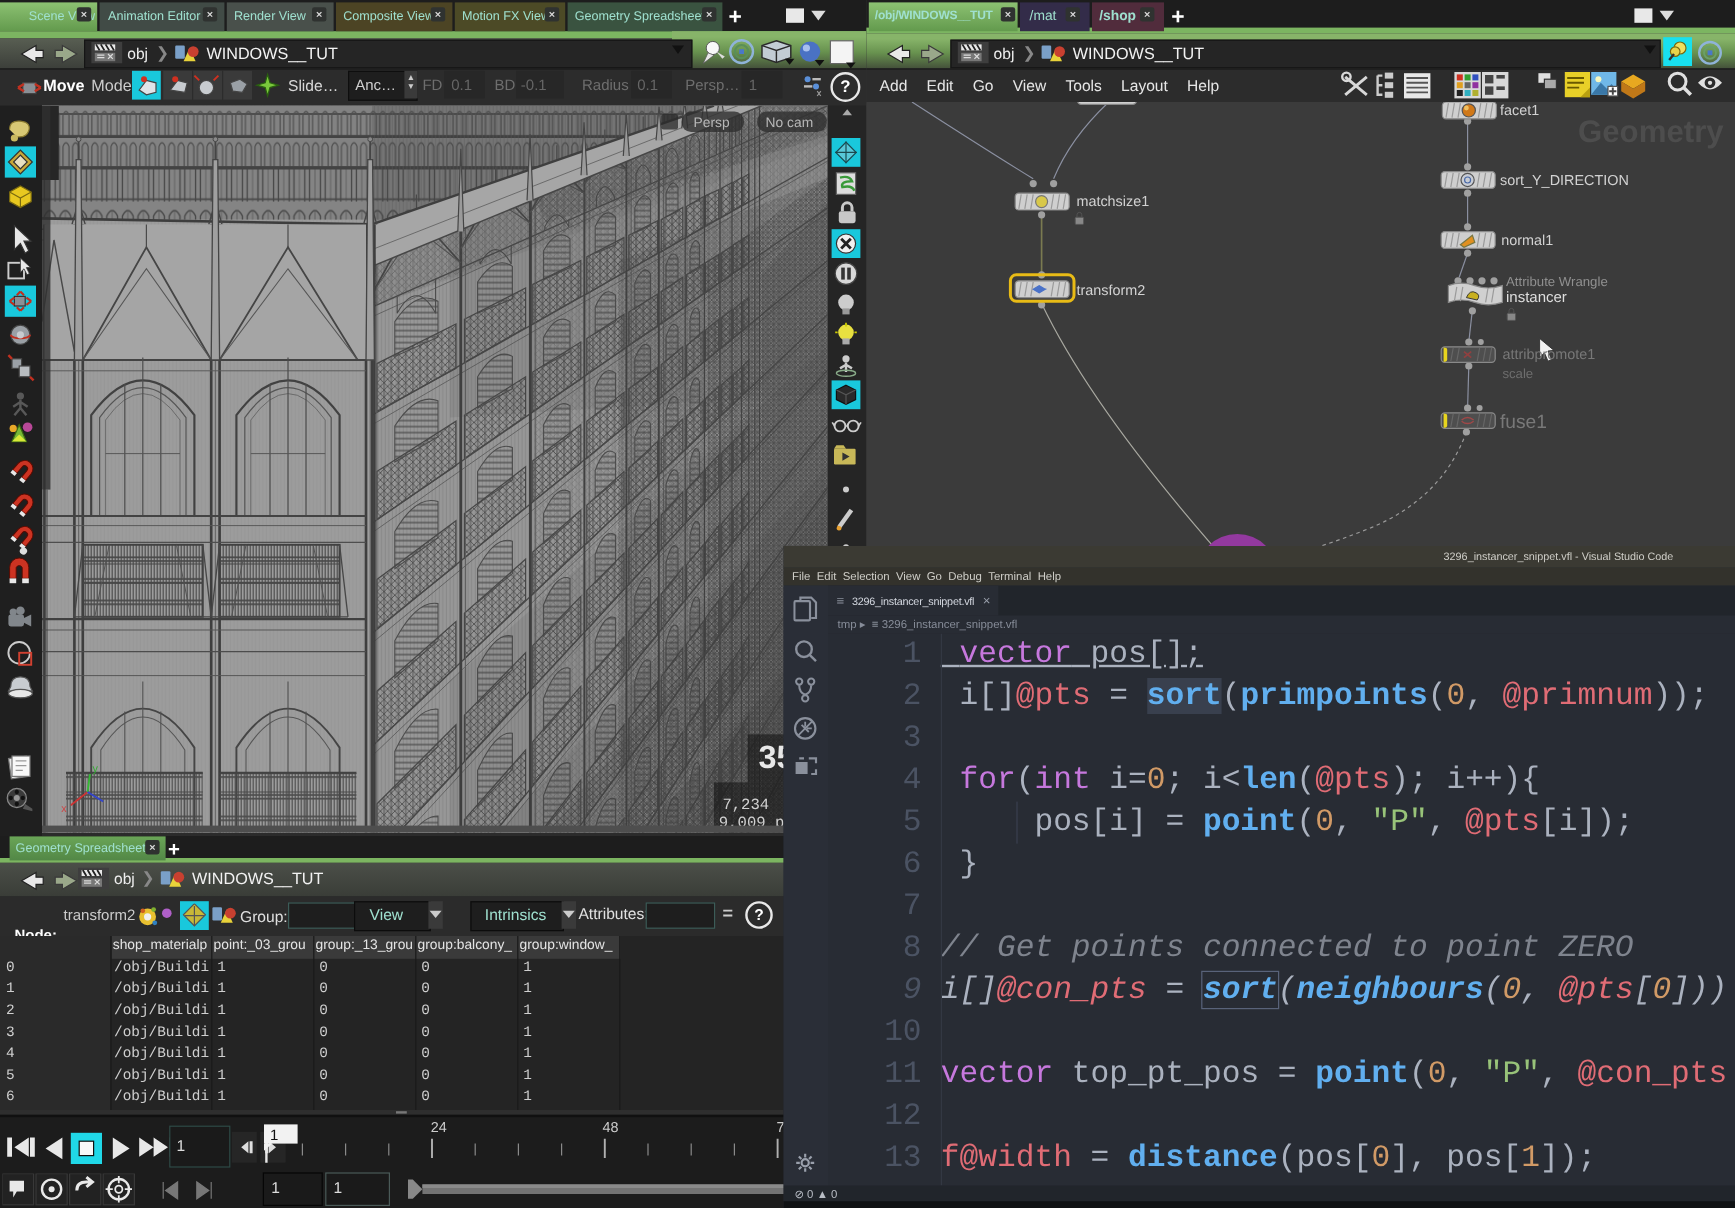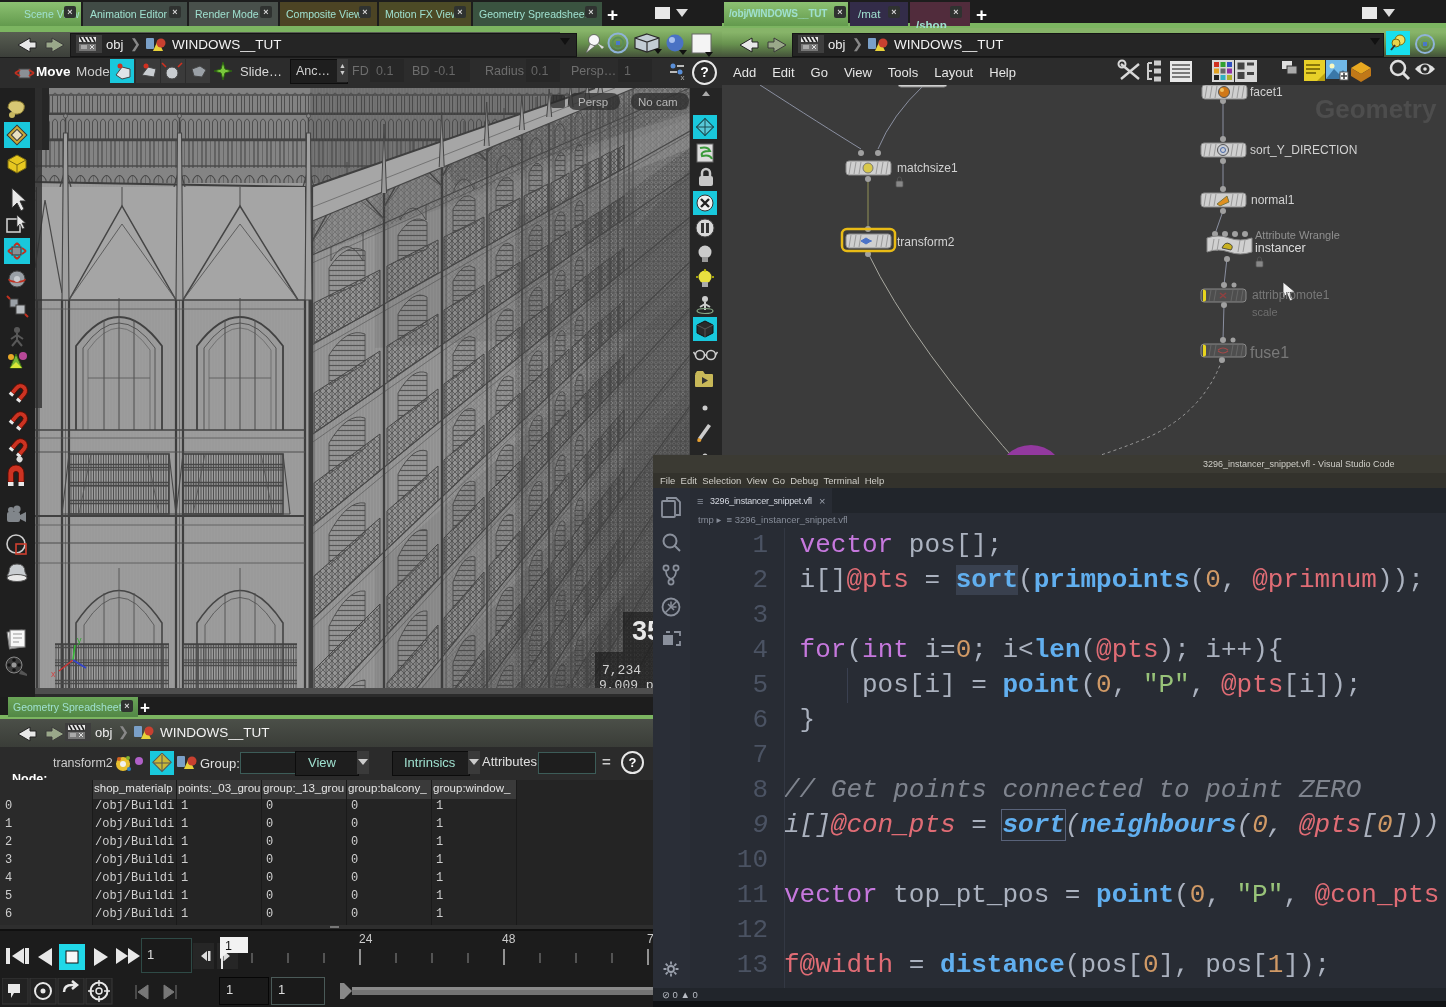--- a/index.html
+++ b/index.html
@@ -26,21 +26,21 @@
   <div class="abs" style="left:0;top:0;width:722px;height:26px;background:#1d1d1d;"></div>
   <div class="abs" style="left:0;top:26px;width:722px;height:6px;background:#7cb561;"></div>
 
   <div class="abs" style="left:0;top:2px;width:81px;height:24px;background:linear-gradient(#8cc172,#639a4d);"></div>
   <div class="abs teal" style="left:24px;top:8px;font-size:10.5px;">Scene View</div>
   <div class="abs hx" style="left:64px;top:6px;">×</div>
   <div class="abs" style="left:83px;top:2px;width:104px;height:24px;background:#414b46;"></div>
   <div class="abs teal" style="left:90px;top:8px;font-size:10.5px;">Animation Editor</div>
   <div class="abs hx" style="left:169px;top:6px;">×</div>
   <div class="abs" style="left:189px;top:2px;width:89px;height:24px;background:#49504b;"></div>
-  <div class="abs teal" style="left:195px;top:8px;font-size:10.5px;">Render Mode</div>
+  <div class="abs teal" style="left:195px;top:8px;font-size:10.5px;">Render View</div>
   <div class="abs hx" style="left:260px;top:6px;">×</div>
   <div class="abs" style="left:280px;top:2px;width:97px;height:24px;background:#4c4424;"></div>
   <div class="abs teal" style="left:286px;top:8px;font-size:10.5px;">Composite View</div>
   <div class="abs hx" style="left:359px;top:6px;">×</div>
   <div class="abs" style="left:379px;top:2px;width:92px;height:24px;background:#4c4a26;"></div>
   <div class="abs teal" style="left:385px;top:8px;font-size:10.5px;">Motion FX View</div>
   <div class="abs hx" style="left:454px;top:6px;">×</div>
   <div class="abs" style="left:473px;top:2px;width:129px;height:24px;background:#3a5340;"></div>
   <div class="abs teal" style="left:479px;top:8px;font-size:10.5px;">Geometry Spreadsheet</div>
   <div class="abs hx" style="left:585px;top:6px;">×</div>
@@ -774,21 +774,21 @@
 
   <div class="abs" style="left:0;top:0;width:724px;height:26px;background:#1d1d1d;"></div>
   <div class="abs" style="left:0;top:23px;width:724px;height:5px;background:#7cb561;"></div>
   <div class="abs" style="left:2px;top:2px;width:124px;height:24px;background:linear-gradient(#8cc172,#639a4d);"></div>
   <div class="abs teal" style="left:7px;top:8px;font-size:10px;font-weight:bold;letter-spacing:-0.2px;">/obj/WINDOWS__TUT</div>
   <div class="abs hx" style="left:112px;top:6px;">×</div>
   <div class="abs" style="left:128px;top:2px;width:58px;height:24px;background:#332c49;"></div>
   <div class="abs teal" style="left:136px;top:8px;font-size:11.5px;font-weight:normal;">/mat</div>
   <div class="abs hx" style="left:166px;top:6px;">×</div>
   <div class="abs" style="left:188px;top:2px;width:60px;height:24px;background:#512c3c;"></div>
-  <div class="abs teal" style="left:194px;top:8px;font-size:11.5px;font-weight:bold;margin-top:11px;">/shop</div>
+  <div class="abs teal" style="left:194px;top:8px;font-size:11.5px;font-weight:bold;">/shop</div>
   <div class="abs hx" style="left:228px;top:6px;">×</div>
   <div class="abs" style="left:254px;top:4px;color:#fff;font-size:19px;font-weight:bold;">+</div>
   <div class="abs" style="left:640px;top:7px;width:15px;height:12px;background:#e8e8e8;"></div>
   <div class="abs" style="left:661px;top:9px;width:0;height:0;border-left:6px solid transparent;border-right:6px solid transparent;border-top:8px solid #ddd;"></div>
 
   <div class="abs" style="left:0;top:28px;width:724px;height:29px;background:linear-gradient(#87b469 15%,#68924f 55%,#44513a);"></div>
   <svg class="abs" style="left:8px;top:33px;" width="60" height="23">
     <path d="M22 5 L10 12 L22 19 L22 15 L28 15 L28 9 L22 9 Z" fill="#e8e8e8" stroke="#222"></path>
     <path d="M38 9 L44 9 L44 5 L56 12 L44 19 L44 15 L38 15 Z" fill="#9aa88a" stroke="#3a3a3a"></path>
   </svg>
@@ -1065,21 +1065,21 @@
   <div class="abs" style="left:468px;top:54px;width:12px;height:23px;background:#3a3a3a;"></div>
   <div class="abs" style="left:469px;top:62px;width:0;height:0;border-left:5px solid transparent;border-right:5px solid transparent;border-top:6px solid #ccc;"></div>
   <div class="abs" style="left:482px;top:57px;color:#e0e0e0;font-size:13px;">Attributes:</div>
   <div class="abs" style="left:538px;top:55px;width:56px;height:20px;background:#1e1e1e;border:1px solid #3c5c58;"></div>
   <div class="abs" style="left:602px;top:56px;color:#ccc;font-size:15px;font-weight:bold;">=</div>
   <div class="abs" style="left:621px;top:54px;width:19px;height:19px;border:2px solid #e8e8e8;border-radius:50%;color:#fff;font-weight:bold;font-size:13px;text-align:center;line-height:19px;">?</div>
 
   <div class="abs" id="geotable" style="left:0;top:83px;width:653px;height:145px;background:#242424;font-family:'Liberation Mono',monospace;">
     <div class="abs" style="left:93px;top:0;width:424px;height:19px;background:#3a3a3a;"></div>
     <div class="abs" style="left:94px;top:2px;width:81px;overflow:hidden;white-space:nowrap;color:#e4e4e4;font-size:11.5px;font-family:'Liberation Sans',sans-serif;">shop_materialp</div>
-    <div class="abs" style="left:178px;top:2px;width:82px;overflow:hidden;white-space:nowrap;color:#e4e4e4;font-size:11.5px;font-family:'Liberation Sans',sans-serif;">points:_03_grou</div>
+    <div class="abs" style="left:178px;top:2px;width:82px;overflow:hidden;white-space:nowrap;color:#e4e4e4;font-size:11.5px;font-family:'Liberation Sans',sans-serif;">point:_03_grou</div>
     <div class="abs" style="left:263px;top:2px;width:82px;overflow:hidden;white-space:nowrap;color:#e4e4e4;font-size:11.5px;font-family:'Liberation Sans',sans-serif;">group:_13_grou</div>
     <div class="abs" style="left:348px;top:2px;width:82px;overflow:hidden;white-space:nowrap;color:#e4e4e4;font-size:11.5px;font-family:'Liberation Sans',sans-serif;">group:balcony_</div>
     <div class="abs" style="left:433px;top:2px;width:82px;overflow:hidden;white-space:nowrap;color:#e4e4e4;font-size:11.5px;font-family:'Liberation Sans',sans-serif;">group:window_</div>
     <div class="abs" style="left:176px;top:0;width:1px;height:145px;background:#1a1a1a;"></div>
     <div class="abs" style="left:261px;top:0;width:1px;height:145px;background:#1a1a1a;"></div>
     <div class="abs" style="left:346px;top:0;width:1px;height:145px;background:#1a1a1a;"></div>
     <div class="abs" style="left:431px;top:0;width:1px;height:145px;background:#1a1a1a;"></div>
     <div class="abs" style="left:516px;top:0;width:1px;height:145px;background:#1a1a1a;"></div>
     <div class="abs" style="left:0;top:0;width:92px;height:145px;background:#2a2a2a;"></div>
     <div class="abs" style="left:92px;top:0;width:1px;height:145px;background:#1a1a1a;"></div>
@@ -1257,21 +1257,21 @@
   <div class="abs" style="left:44px;top:40px;color:#8a909c;font-size:11px;">≡</div>
   <div class="abs" style="left:57px;top:41px;color:#d4d8e0;font-size:9px;letter-spacing:-0.2px;">3296_instancer_snippet.vfl</div>
   <div class="abs" style="left:166px;top:40px;color:#9aa0ac;font-size:11px;">×</div>
 
   <div class="abs" style="left:37px;top:58px;width:756px;height:15px;background:#282c34;"></div>
   <div class="abs" style="left:45px;top:59px;color:#868c98;font-size:9.5px;">tmp ▸&nbsp; ≡ 3296_instancer_snippet.vfl</div>
 
   <div class="abs" id="code" style="left:37px;top:73px;width:756px;height:460px;background:#282c34;overflow:hidden;font-family:'Liberation Mono',monospace;font-size:26px;line-height:35px;color:#abb2bf;">
 <div class="abs" style="left:94px;top:0;width:1px;height:460px;background:#333843;"></div>
 <div class="abs" style="left:157px;top:140px;width:1px;height:35px;background:#3a4050;"></div>
-<div style="height:35px;white-space:pre;"><span class="ln">1</span> <span class="pu">vector</span> pos[];</div>
+<div style="height:35px;white-space:pre;text-decoration:underline;"><span class="ln">1</span> <span class="pu">vector</span> pos[];</div>
 <div style="height:35px;white-space:pre;"><span class="ln">2</span> i[]<span class="rd">@pts</span> = <span class="bl hl">sort</span>(<span class="bl">primpoints</span>(<span class="or">0</span>, <span class="rd">@primnum</span>));</div>
 <div style="height:35px;white-space:pre;"><span class="ln">3</span></div>
 <div style="height:35px;white-space:pre;"><span class="ln">4</span> <span class="pu">for</span>(<span class="pu">int</span> i=<span class="or">0</span>; i&lt;<span class="bl">len</span>(<span class="rd">@pts</span>); i++){</div>
 <div style="height:35px;white-space:pre;"><span class="ln">5</span>     pos[i] = <span class="bl">point</span>(<span class="or">0</span>, <span class="gr">"P"</span>, <span class="rd">@pts</span>[i]);</div>
 <div style="height:35px;white-space:pre;"><span class="ln">6</span> }</div>
 <div style="height:35px;white-space:pre;"><span class="ln">7</span></div>
 <div style="height:35px;white-space:pre;"><span class="ln">8</span><span class="cm">// Get points connected to point ZERO</span></div>
 <div style="height:35px;white-space:pre;font-style:italic;"><span class="ln">9</span>i[]<span class="rd">@con_pts</span> = <span class="bl hlb">sort</span>(<span class="bl">neighbours</span>(<span class="or">0</span>, <span class="rd">@pts</span>[<span class="or">0</span>]))</div>
 <div style="height:35px;white-space:pre;"><span class="ln">10</span></div>
 <div style="height:35px;white-space:pre;"><span class="ln">11</span><span class="pu">vector</span> top_pt_pos = <span class="bl">point</span>(<span class="or">0</span>, <span class="gr">"P"</span>, <span class="rd">@con_pts</span></div>

